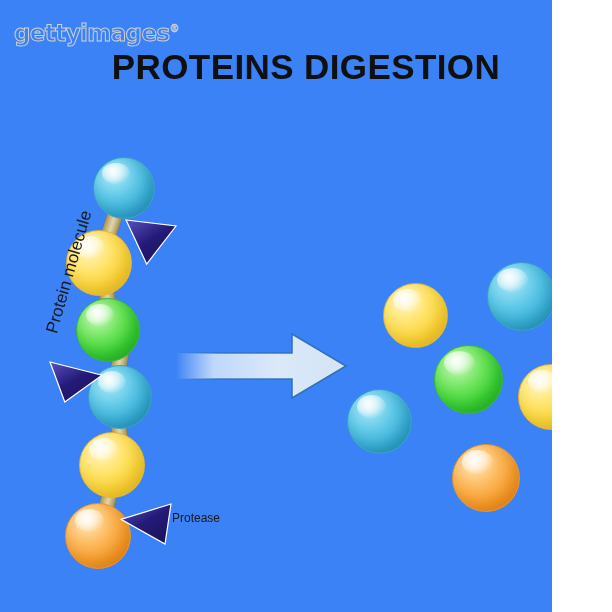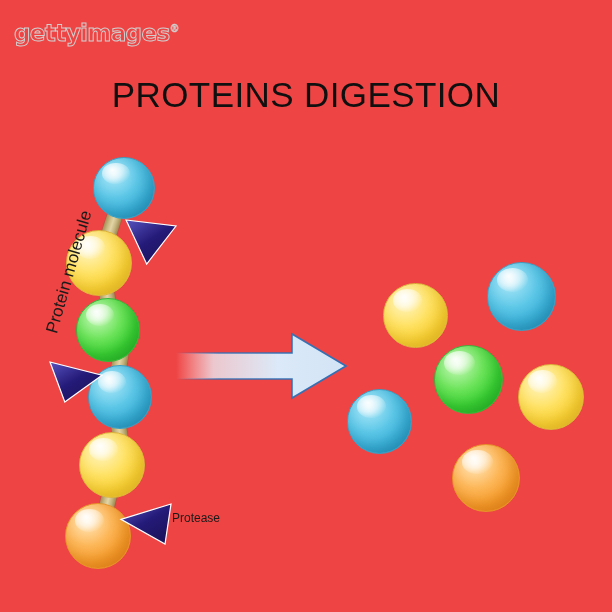--- a/index.html
+++ b/index.html
@@ -7,23 +7,23 @@
     margin: 0;
     padding: 0;
     background: #ffffff;
   }
   body {
     font-family: "Liberation Sans", sans-serif;
     -webkit-font-smoothing: antialiased;
   }
   #stage {
     position: relative;
-    width: 612px;
+    width: 552px;
     height: 612px;
-    background: #ef4444;
+    background: #3b82f6;
     overflow: hidden;
   }
 
   
   #watermark {
     position: absolute;
     left: 14px;
     top: 14px;
     width: 160px;
     height: 30px;
@@ -49,25 +49,24 @@
 
   
   #title {
     position: absolute;
     left: 0;
     top: 47px;
     width: 612px;
     text-align: center;
     font-family: "Liberation Sans", sans-serif;
     font-size: 35px;
-    font-weight: 400;
+    font-weight: 700;
     letter-spacing: 0.4px;
     color: #101010;
     white-space: nowrap;
-    margin-top: 28px;
   }
 
   
   .plain-label {
     position: absolute;
     font-family: "Liberation Sans", sans-serif;
     color: #1a1a1a;
     white-space: nowrap;
   }
   #label-amino {

